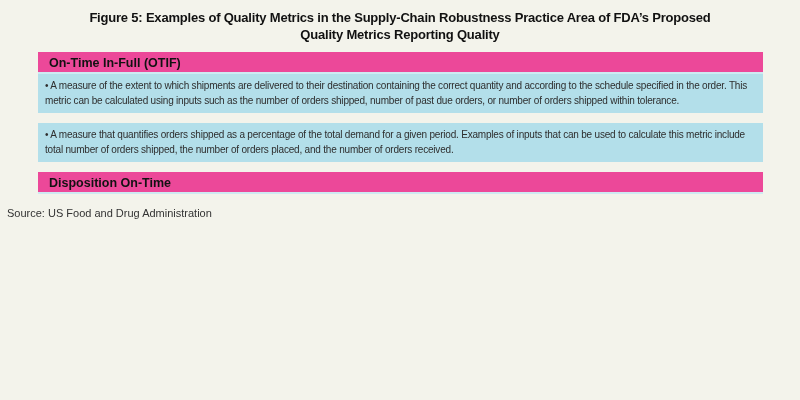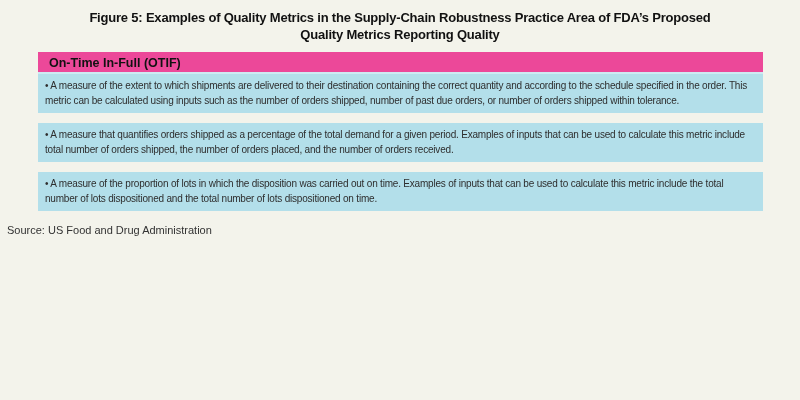--- a/index.html
+++ b/index.html
@@ -69,21 +69,21 @@
     <div class="metric">
       <div class="metric-header">On-Time In-Full (OTIF)</div>
       <div class="metric-body">• A measure of the extent to which shipments are delivered to their destination containing the correct quantity and according to the schedule specified in the order. This metric can be calculated using inputs such as the number of orders shipped, number of past due orders, or number of orders shipped within tolerance.</div>
     </div>
 
     <div class="metric">
       <div class="metric-body">• A measure that quantifies orders shipped as a percentage of the total demand for a given period. Examples of inputs that can be used to calculate this metric include total number of orders shipped, the number of orders placed, and the number of orders received.</div>
     </div>
 
     <div class="metric">
-      <div class="metric-body">• A measure of the proportion of lots in which the disposition was carried out on time. Examples of inputs that can be used to calculate this metric include the total number of lots dispositioned and the total number of lots dispositioned on time.</div>
+      <div class="metric-header">Disposition On-Time</div>
     </div>
 
 
   </div>
 
   <div class="source-note">Source: US Food and Drug Administration</div>
 
 </div>
 
 </body></html>

